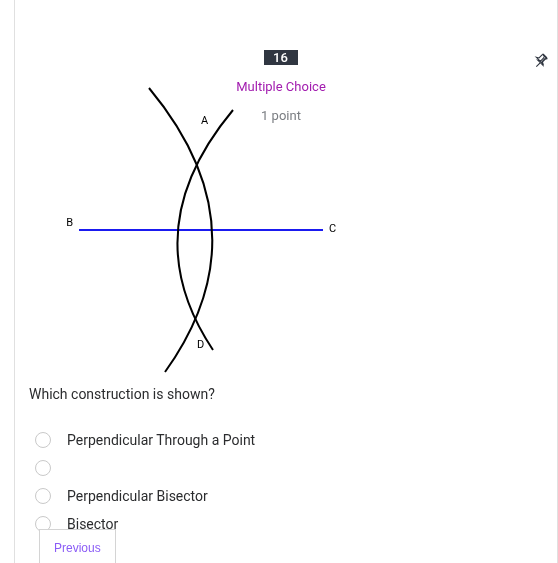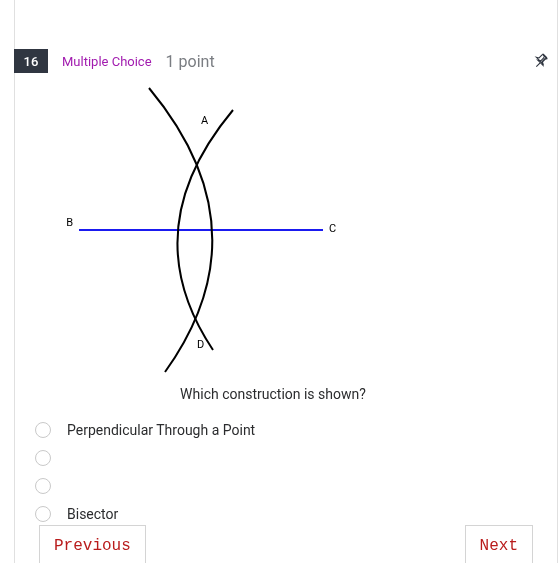--- a/index.html
+++ b/index.html
@@ -22,40 +22,41 @@
     background: #fff;
     padding-top: 50px;
   }
   .header-row {
     display: flex;
     align-items: center;
     gap: 14px;
     position: relative;
     height: 22px;
     padding-right: 10px;
+    flex-direction: column;
   }
   .qnum {
     background: #303641;
     color: #fff;
     font-size: 13px;
     font-weight: 500;
     width: 34px;
     height: 24px;
     display: flex;
     align-items: center;
     justify-content: center;
     margin-left: -1px;
   }
   .qtype {
     color: #a21caf;
     font-size: 13px;
   }
   .qpoints {
     color: #7a7d82;
-    font-size: 16px;
+    font-size: 13px;
   }
   .pin-icon {
     position: absolute;
     right: 8px;
     top: 2px;
     color: #303641;
     cursor: pointer;
   }
   .figure-wrap {
     padding: 10px 40px 0 40px;
@@ -64,22 +65,21 @@
     width: 290px;
     height: 300px;
     position: relative;
   }
   .question-block {
     padding: 4px 40px 10px 14px;
   }
   .qtext {
     font-size: 14px;
     color: #2b2c2e;
-    margin-bottom: 14px;
-    text-align: center;
+    margin-bottom: 24px;
   }
   .option {
     display: flex;
     align-items: center;
     gap: 16px;
     padding: 6px 0;
     cursor: pointer;
   }
   .radio {
     width: 16px;
@@ -99,25 +99,24 @@
     left: 0;
     right: 0;
     display: flex;
     justify-content: space-between;
     padding: 0 24px;
   }
   .nav-btn {
     border: 1px solid #d4d4d4;
     border-bottom: none;
     background: #fff;
-    color: #b91c1c;
-    font-size: 16px;
+    color: #8b5cf6;
+    font-size: 12px;
     padding: 11px 14px 8px 14px;
     cursor: pointer;
-    font-family: Liberation Mono, monospace;
   }
 </style>
 </head>
 <body>
 
 <div class="page">
 
   <div class="header-row">
     <div class="qnum">16</div>
     <div class="qtype">Multiple Choice</div>
@@ -153,25 +152,25 @@
 
     <div class="option">
       <span class="radio"></span>
       <span class="option-label">Perpendicular Through a Point</span>
     </div>
     <div class="option">
       <span class="radio"></span>
     </div>
     <div class="option">
       <span class="radio"></span>
+      <span class="option-label">Perpendicular Bisector</span>
     </div>
     <div class="option">
       <span class="radio"></span>
       <span class="option-label">Bisector</span>
     </div>
   </div>
 
   <div class="nav-row">
     <button class="nav-btn">Previous</button>
-    <button class="nav-btn">Next</button>
   </div>
 
 </div>
 
 </body></html>

